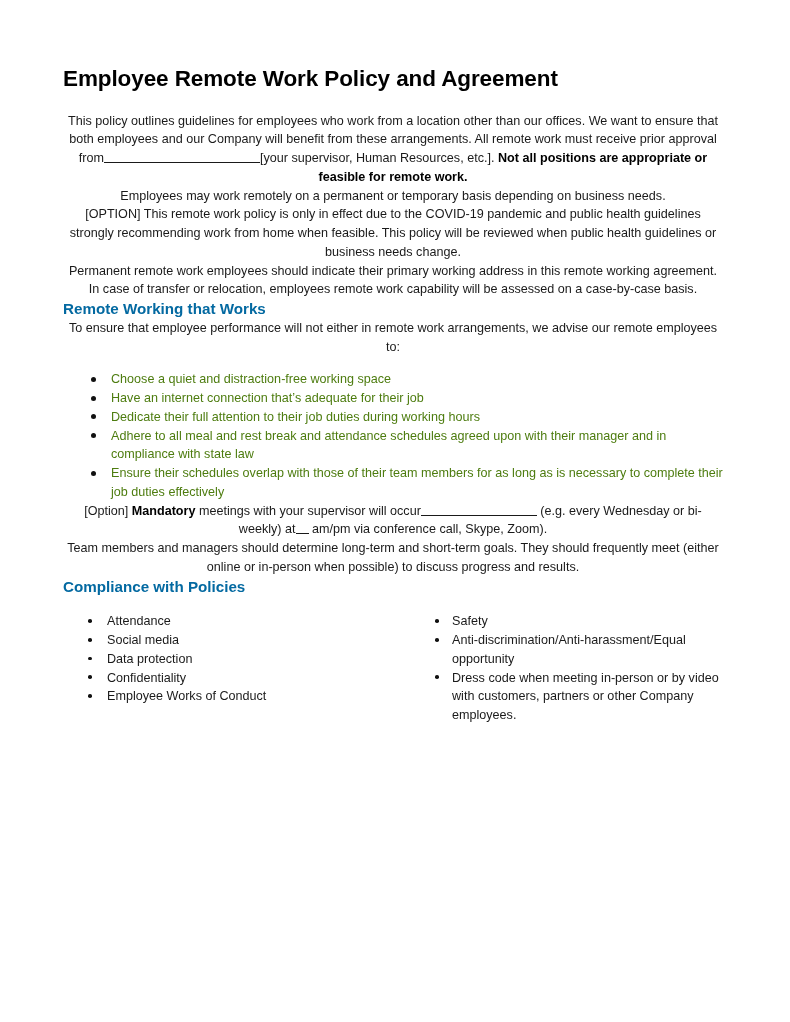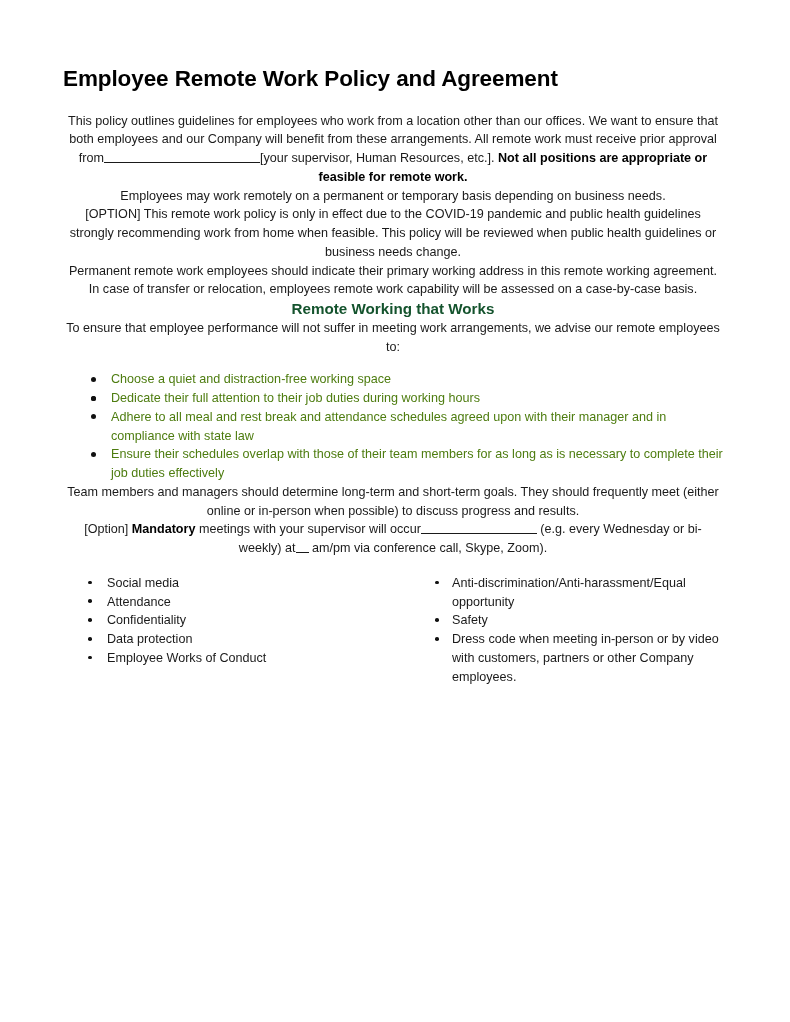--- a/index.html
+++ b/index.html
@@ -33,22 +33,21 @@
     letter-spacing: -0.1px;
     margin: 0 0 19px 0;
     line-height: 1.18;
     color: #000000;
   }
   h2.section-heading {
     font-size: 15.2px;
     font-weight: bold;
     margin: 0 0 0 0;
     line-height: 1.3;
-    color: #14532d;
-    text-align: center;
+    color: #0369a1;
   }
 
   p.para {
     font-size: 12.6px;
     line-height: 1.49;
     margin: 0 0 0 0;
     color: #1a1a1a;
     text-align: center;
   }
   .gap-para { margin-top: 15px; }
@@ -147,49 +146,50 @@
 
     <p class="para gap-para">Employees may work remotely on a permanent or temporary basis depending on business needs.</p>
 
     <p class="para gap-para">[OPTION] This remote work policy is only in effect due to the COVID-19 pandemic and public health guidelines strongly recommending work from home when feasible. This policy will be reviewed when public health guidelines or business needs change.</p>
 
     <p class="para gap-para">Permanent remote work employees should indicate their primary working address in this remote working agreement. In case of transfer or relocation, employees remote work capability will be assessed on a case-by-case basis.</p>
 
 
     <h2 class="section-heading gap-heading">Remote Working that Works</h2>
 
-    <p class="para gap-after-heading">To ensure that employee performance will not suffer in meeting work arrangements, we advise our remote employees to:</p>
+    <p class="para gap-after-heading">To ensure that employee performance will not either in remote work arrangements, we advise our remote employees to:</p>
 
     <ul class="bullets">
       <li><span class="bullet-dot"></span><span>Choose a quiet and distraction-free working space</span></li>
-      <li><span class="bullet-dot"></span></li>
+      <li><span class="bullet-dot"></span><span>Have an internet connection that’s adequate for their job</span></li>
       <li><span class="bullet-dot"></span><span>Dedicate their full attention to their job duties during working hours</span></li>
       <li><span class="bullet-dot"></span><span>Adhere to all meal and rest break and attendance schedules agreed upon with their manager and in compliance with state law</span></li>
       <li><span class="bullet-dot"></span><span>Ensure their schedules overlap with those of their team members for as long as is necessary to complete their job duties effectively</span></li>
     </ul>
 
+    <p class="para gap-para"><span>[Option]</span> <b>Mandatory</b> <span>meetings with your supervisor will occur</span><span class="blank blank-w3"></span> <span>(e.g. every Wednesday or bi- weekly) at</span><span class="blank-short"></span> <span>am/pm via conference call, Skype, Zoom).</span></p>
+
     <p class="para gap-para">Team members and managers should determine long-term and short-term goals. They should frequently meet (either online or in-person when possible) to discuss progress and results.</p>
 
-    <p class="para gap-para"><span>[Option]</span> <b>Mandatory</b> <span>meetings with your supervisor will occur</span><span class="blank blank-w3"></span> <span>(e.g. every Wednesday or bi- weekly) at</span><span class="blank-short"></span> <span>am/pm via conference call, Skype, Zoom).</span></p>
-
+    <h2 class="section-heading gap-heading">Compliance with Policies</h2>
 
 
     <div class="two-col">
       <div class="col-left">
         <ul class="small-bullets">
+          <li><span class="bullet-dot-sm"></span><span>Attendance</span></li>
           <li><span class="bullet-dot-sm"></span><span>Social media</span></li>
-          <li><span class="bullet-dot-sm"></span><span>Attendance</span></li>
+          <li><span class="bullet-dot-sm"></span><span>Data protection</span></li>
           <li><span class="bullet-dot-sm"></span><span>Confidentiality</span></li>
-          <li><span class="bullet-dot-sm"></span><span>Data protection</span></li>
           <li><span class="bullet-dot-sm"></span><span>Employee Works of Conduct</span></li>
         </ul>
       </div>
       <div class="col-right">
         <ul class="small-bullets">
+          <li><span class="bullet-dot-sm"></span><span>Safety</span></li>
           <li><span class="bullet-dot-sm"></span><span>Anti-discrimination/Anti-harassment/Equal opportunity</span></li>
-          <li><span class="bullet-dot-sm"></span><span>Safety</span></li>
           <li><span class="bullet-dot-sm"></span><span>Dress code when meeting in-person or by video with customers, partners or other Company employees.</span></li>
         </ul>
       </div>
     </div>
 
   </div>
 </div>
 
 </body></html>

